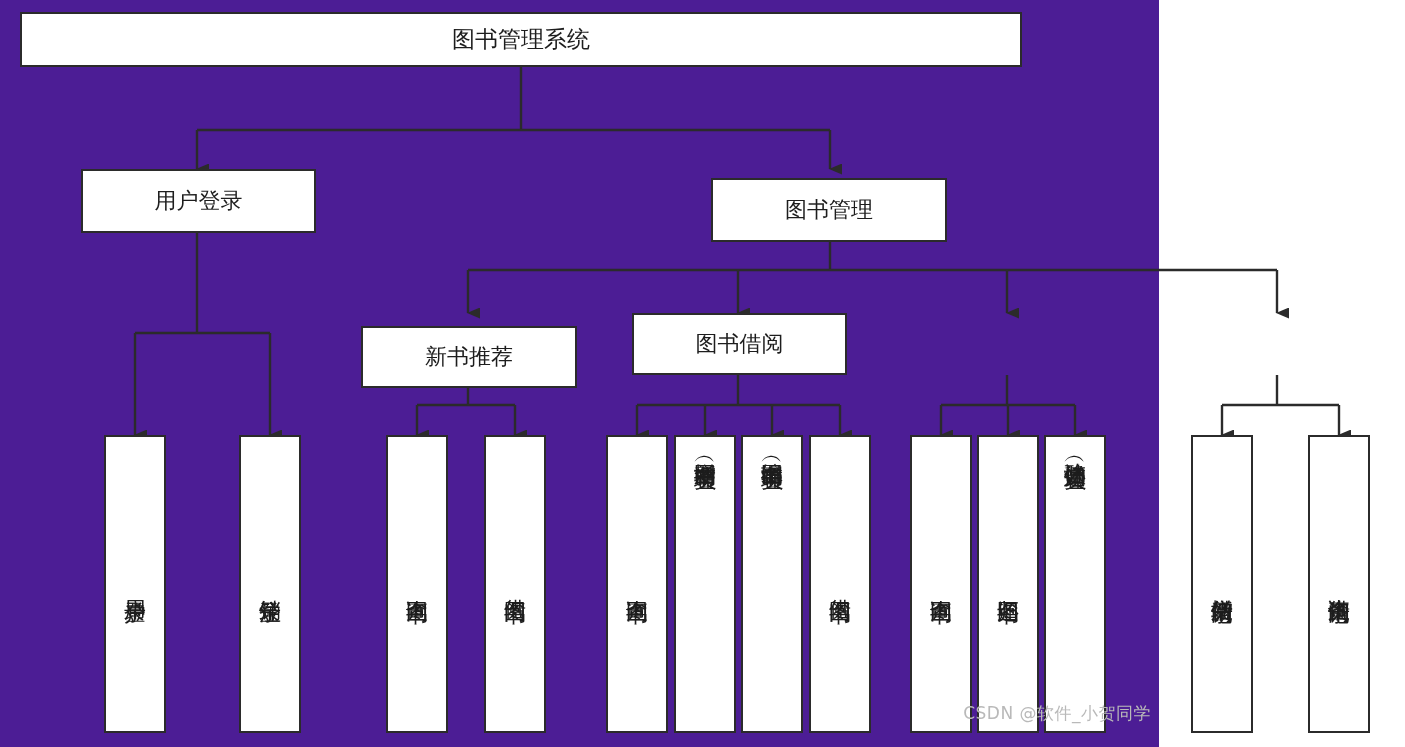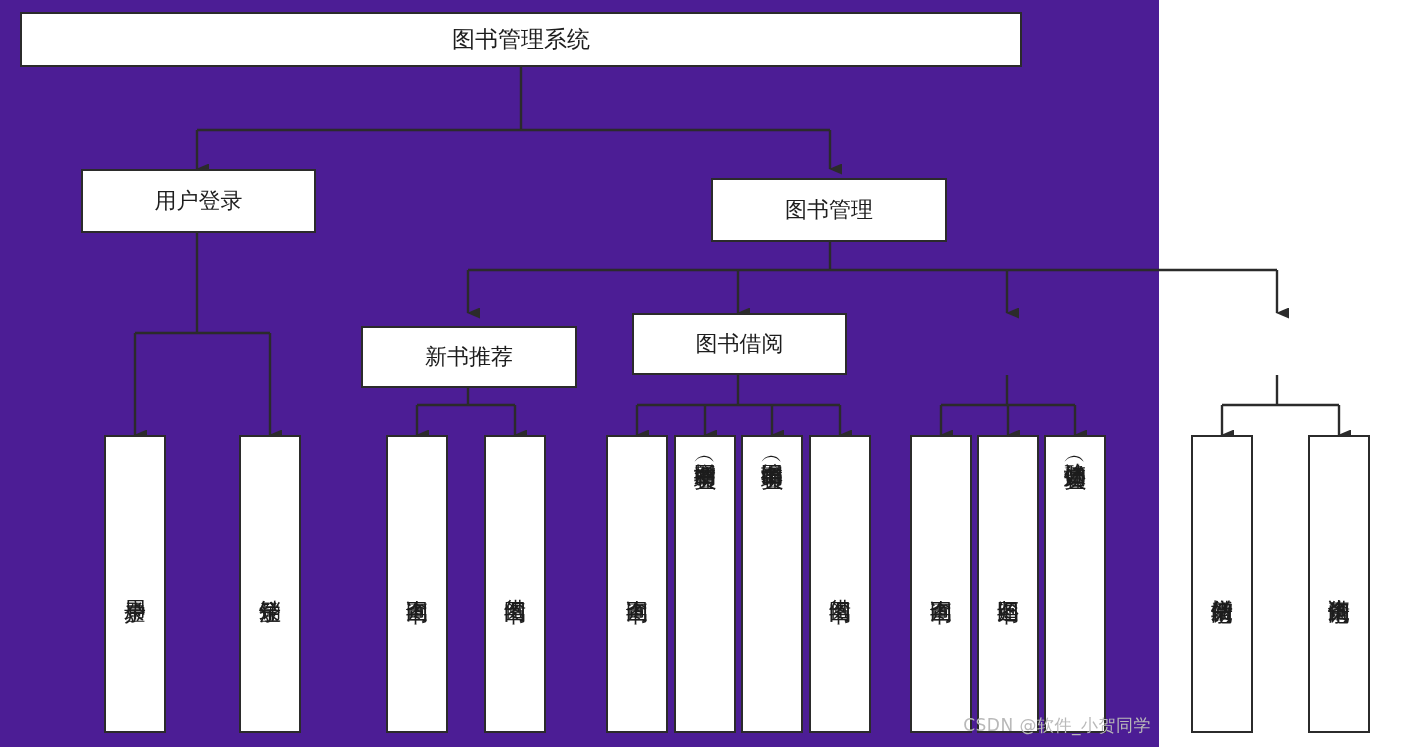--- a/index.html
+++ b/index.html
@@ -9,21 +9,21 @@
   #wires{position:absolute;left:0;top:0;width:1405px;height:747px;}
   .node{position:absolute;box-sizing:border-box;background:#ffffff;
         border:2px solid #2b2b2b;display:flex;justify-content:center;}
   .node.h{align-items:center;}
   .node.h span{font-size:22px;color:#1d1d1d;line-height:1.1;white-space:nowrap;}
   .node.v{align-items:flex-start;padding-top:8px;}
   .node.v span{writing-mode:vertical-rl;text-orientation:upright;
                font-size:22px;color:#1d1d1d;line-height:1.28;letter-spacing:1px;}
   .node.v.mid{align-items:center;padding-top:0;}
   #root span{font-size:23px;}
-  #watermark{position:absolute;right:8px;bottom:10px;font-size:17px;
+  #watermark{position:absolute;right:8px;bottom:22px;font-size:17px;
              color:#b9b9b9;white-space:nowrap;letter-spacing:.5px;}
 </style>
 </head>
 <body>
 
 <div id="stage">
 
   <svg id="wires" viewBox="0 0 1405 747" xmlns="http://www.w3.org/2000/svg">
     <defs>
       <marker id="ah" markerWidth="11" markerHeight="13" refX="5.5" refY="12" orient="auto" markerUnits="userSpaceOnUse">

